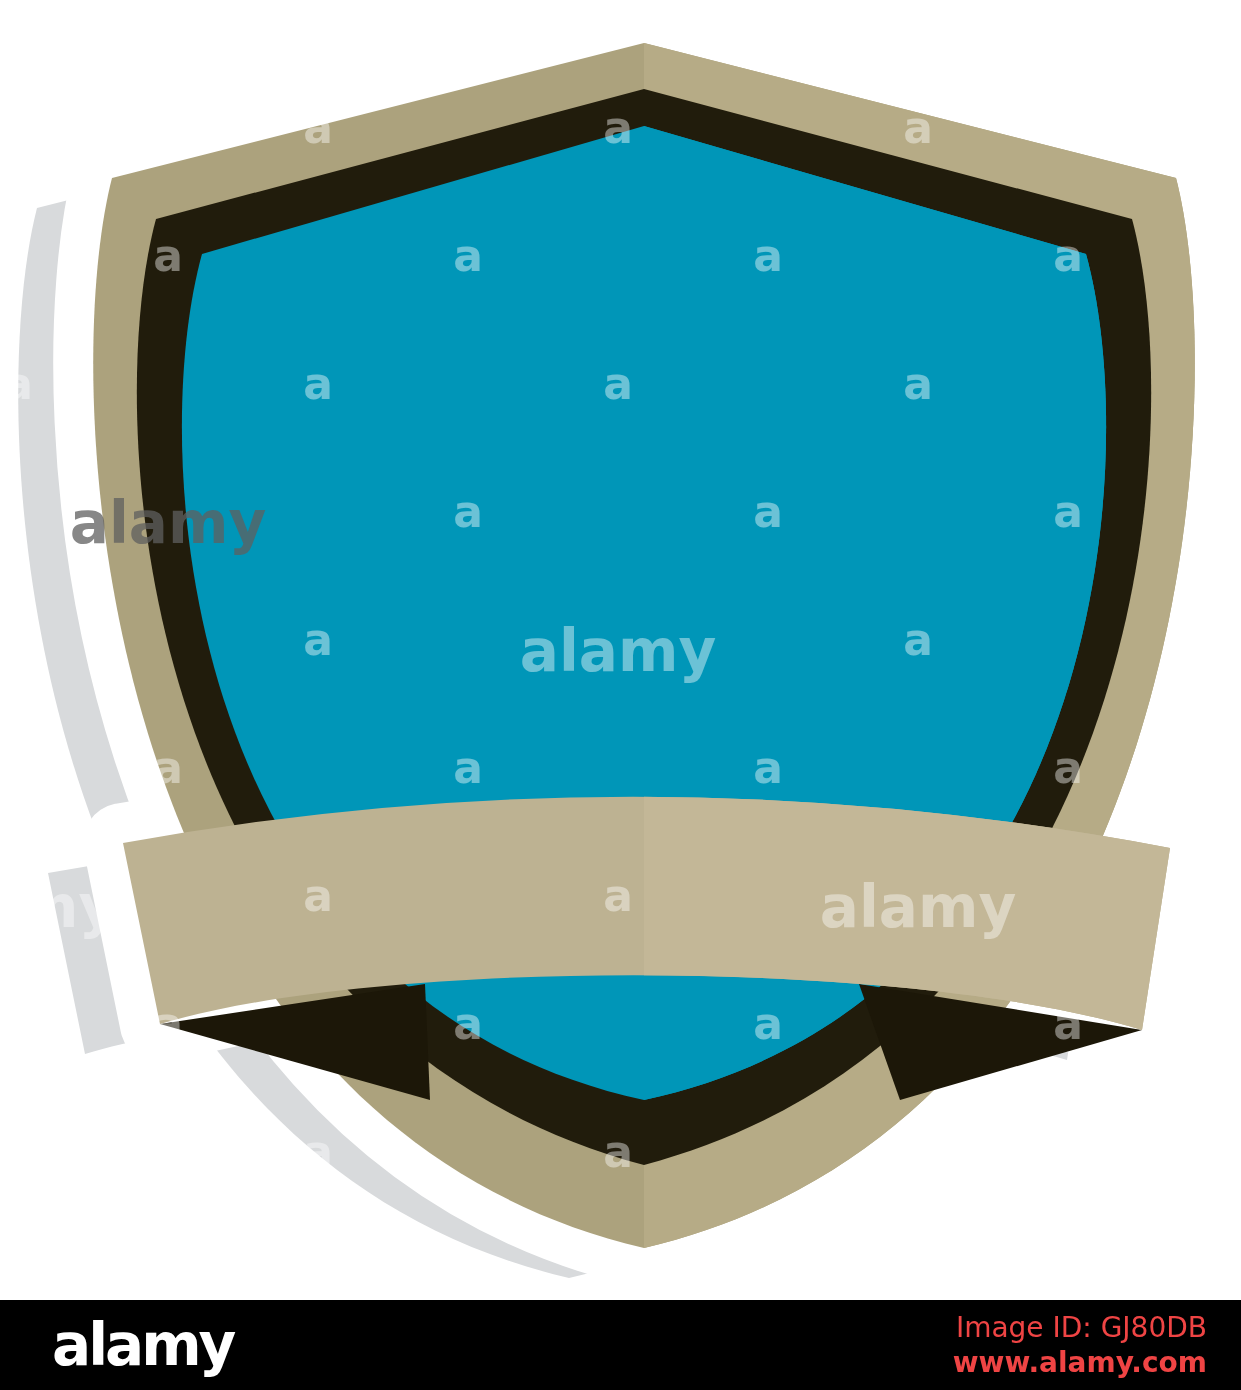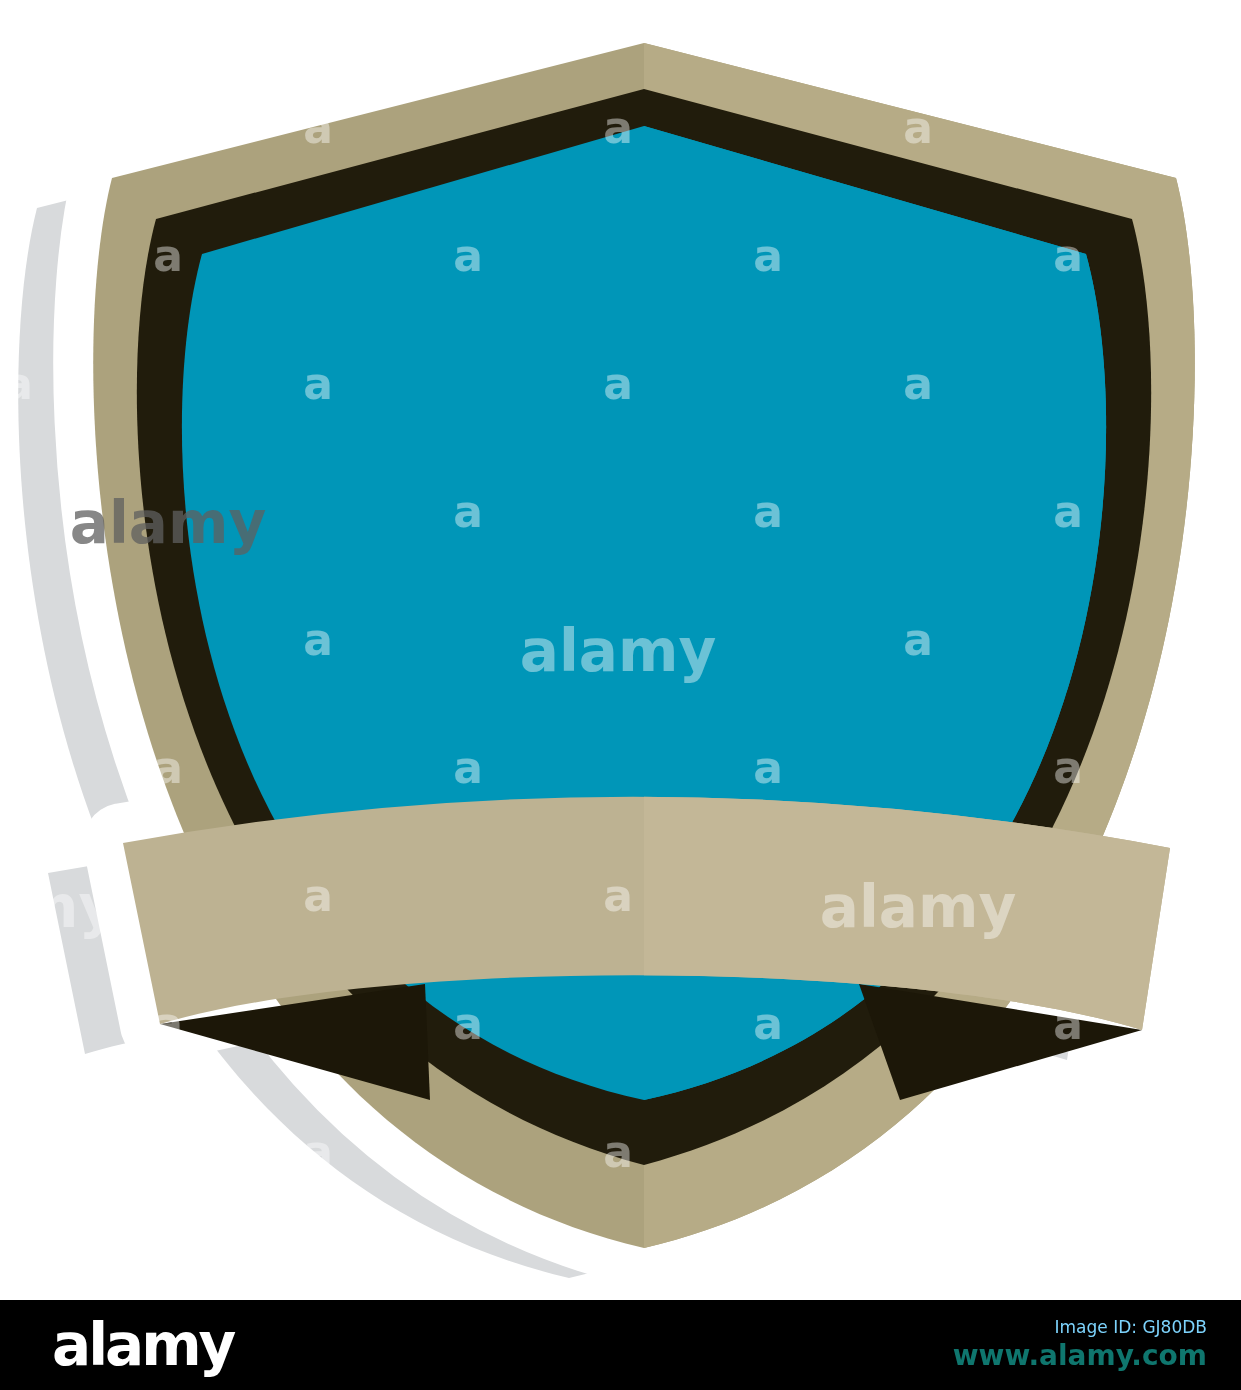--- a/index.html
+++ b/index.html
@@ -4,22 +4,22 @@
 <style>
   html,body{margin:0;padding:0;background:#ffffff;}
   #page{position:relative;width:1241px;height:1390px;background:#ffffff;overflow:hidden;
         font-family:"DejaVu Sans","Liberation Sans",sans-serif;}
   #artwork{position:absolute;left:0;top:0;}
   #footer{position:absolute;left:0;top:1300px;width:1241px;height:90px;background:#000000;
           display:flex;align-items:center;justify-content:space-between;}
   #footer .logo{color:#ffffff;font-weight:bold;font-size:58px;letter-spacing:-3px;
                 margin-left:52px;line-height:90px;}
   #footer .right{margin-right:34px;text-align:right;line-height:1.25;}
-  #footer .image-id{color:#7dd3fc;font-size:17px;}
-  #footer .site{color:#0f766e;font-size:28px;font-weight:bold;text-align:center;}
+  #footer .image-id{color:#ef4444;font-size:28px;}
+  #footer .site{color:#ef4444;font-size:28px;font-weight:bold;text-align:center;}
   text{user-select:none;}
 </style>
 </head>
 <body>
 
 <div id="page">
 
   <svg id="artwork" width="1241" height="1300" viewBox="0 0 1241 1300">
     <defs>
       <path id="shieldPath" d="M644,43 L1176,178 C1233,400 1188,1120 644,1248 C100,1120 55,400 112,178 Z"></path>

